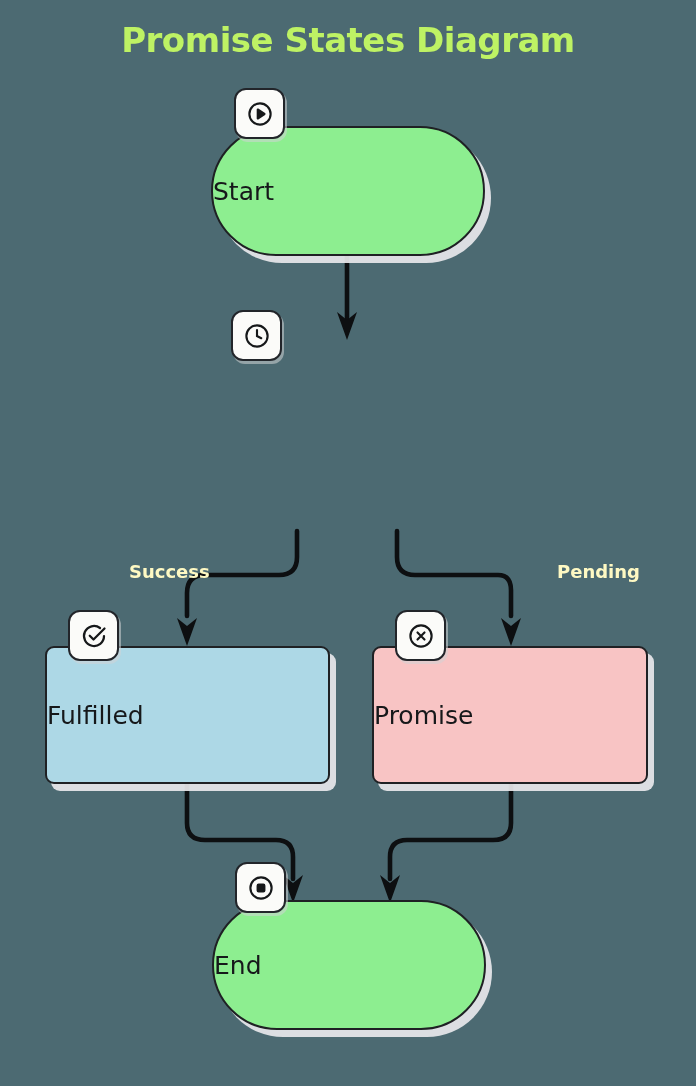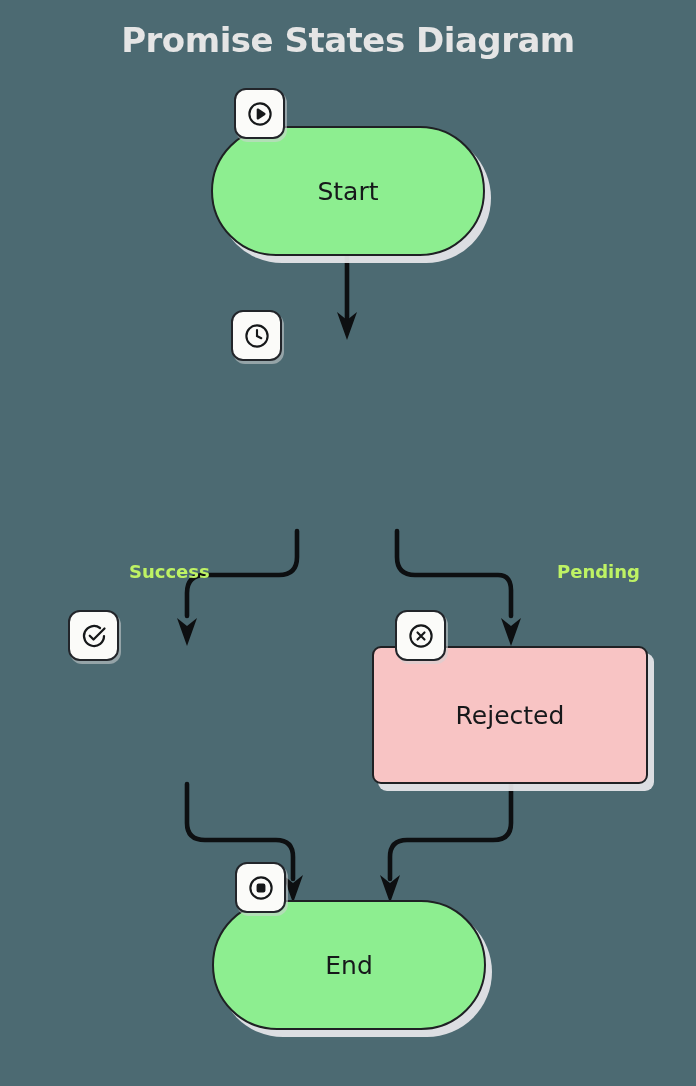--- a/index.html
+++ b/index.html
@@ -17,37 +17,36 @@
   }
   #title {
     position: absolute;
     left: 0;
     top: 20px;
     width: 696px;
     text-align: center;
     font-family: "DejaVu Sans", sans-serif;
     font-size: 34px;
     font-weight: bold;
-    color: #e5e5e5;
+    color: #bef264;
     letter-spacing: -0.5px;
   }
   .edges {
     position: absolute;
     left: 0;
     top: 0;
     width: 696px;
     height: 1086px;
   }
   .node {
     position: absolute;
     box-sizing: border-box;
     border: 2.4px solid #1f2124;
     display: flex;
     align-items: center;
-    justify-content: center;
     font-size: 25px;
     color: #16181a;
     box-shadow: 6px 7px 0 rgba(232,232,236,0.92);
   }
   .node-label {
     pointer-events: none;
   }
   .rect  { border-radius: 9px; }
   .pill  { border-radius: 66px; }
   .badge {
@@ -61,21 +60,21 @@
     align-items: center;
     justify-content: center;
     box-shadow: 2px 3px 0 rgba(210,212,214,0.55);
     z-index: 6;
   }
   .edge-label {
     position: absolute;
     font-family: "DejaVu Sans", sans-serif;
     font-size: 18px;
     font-weight: bold;
-    color: #bef264;
+    color: #fef9c3;
     white-space: nowrap;
   }
 </style>
 </head>
 <body>
 
 <div id="canvas">
 
   <div id="title">Promise States Diagram</div>
 
@@ -114,29 +113,32 @@
     </svg>
   </div>
 
   <div class="badge" style="left:231px; top:310px;">
     <svg width="30" height="30" viewBox="0 0 24 24" fill="none" stroke="#16181a" stroke-width="1.7" stroke-linecap="round">
       <circle cx="12" cy="12" r="8.5"></circle>
       <path d="M12 7.2 L12 12 L15.4 13.8"></path>
     </svg>
   </div>
 
+  <div class="node rect" style="left:45px; top:646px; width:285px; height:138px; background:#add8e6;">
+    <span class="node-label">Fulfilled</span>
+  </div>
   <div class="badge" style="left:68px; top:610px;">
     <svg width="30" height="30" viewBox="0 0 24 24" fill="none" stroke="#16181a" stroke-width="1.8" stroke-linecap="round" stroke-linejoin="round">
       <path d="M20 12a8 8 0 1 1-3.2-6.4"></path>
       <path d="M8.6 11.8 L11.6 14.8 L20.4 6"></path>
     </svg>
   </div>
 
   <div class="node rect" style="left:372px; top:646px; width:276px; height:138px; background:#f8c4c4;">
-    <span class="node-label">Rejected</span>
+    <span class="node-label">Promise</span>
   </div>
   <div class="badge" style="left:395px; top:610px;">
     <svg width="30" height="30" viewBox="0 0 24 24" fill="none" stroke="#16181a" stroke-width="1.7" stroke-linecap="round">
       <circle cx="12" cy="12" r="8.5"></circle>
       <path d="M9.2 9.2 L14.8 14.8 M14.8 9.2 L9.2 14.8"></path>
     </svg>
   </div>
 
   <div class="node pill" style="left:212px; top:900px; width:274px; height:130px; background:#8dee90;">
     <span class="node-label">End</span>

